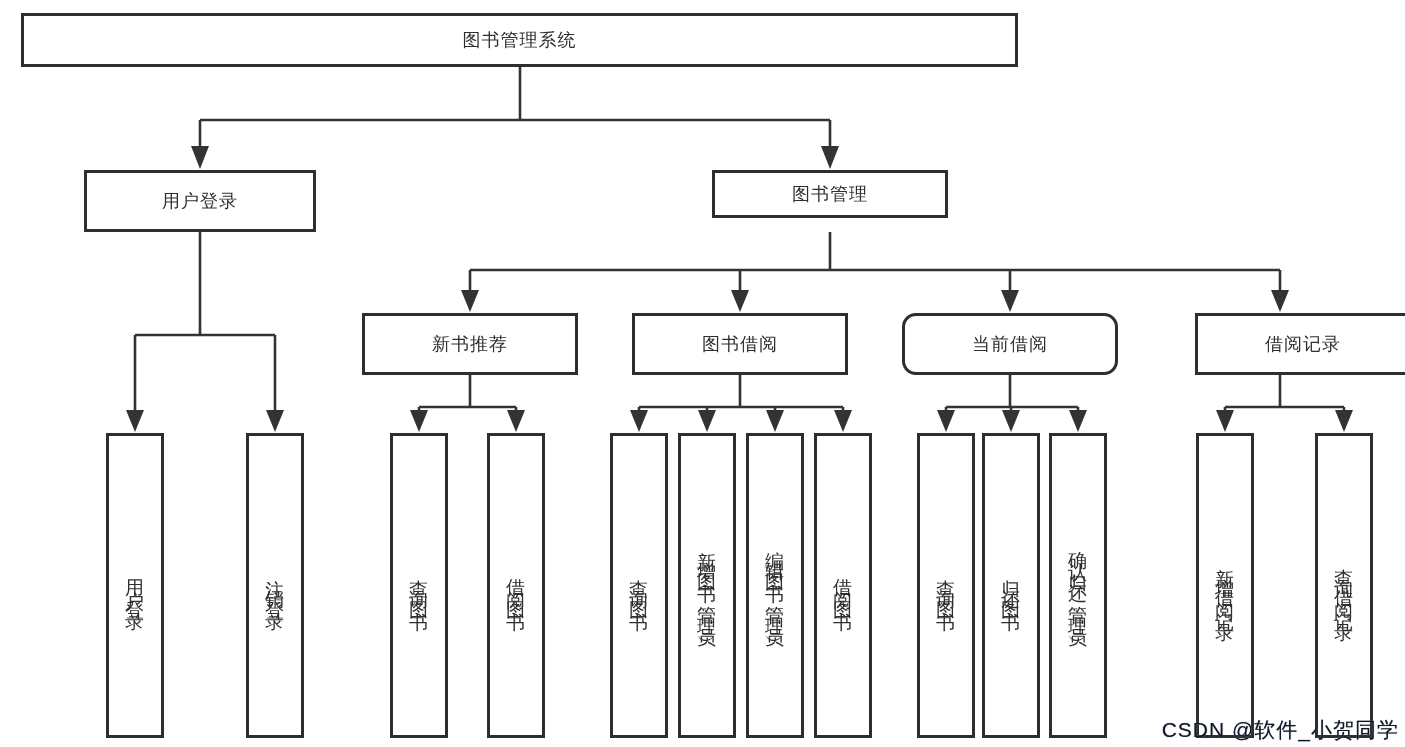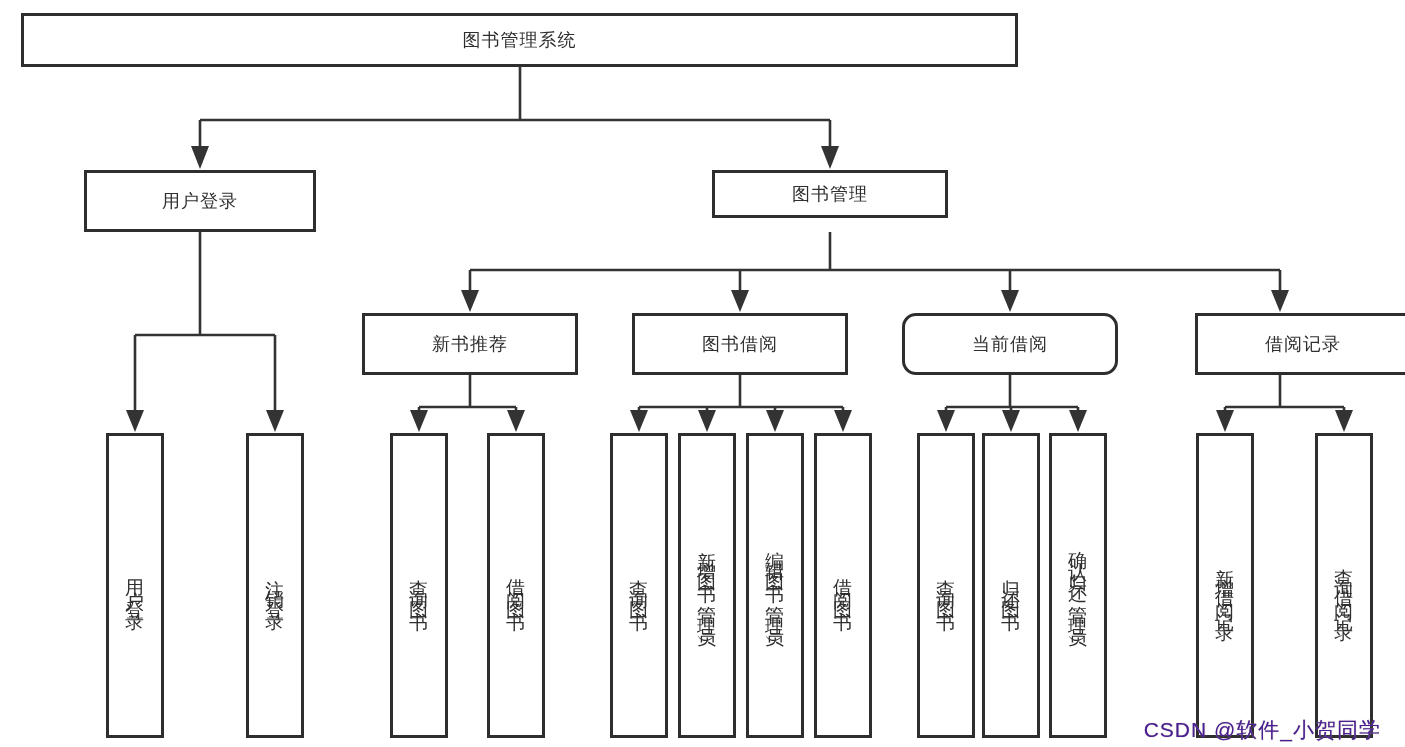--- a/index.html
+++ b/index.html
@@ -23,23 +23,23 @@
   .v-node .vtext{
     writing-mode:vertical-rl;
     text-orientation:mixed;
     font-size:19px;
     line-height:1;
     letter-spacing:11px;
     white-space:nowrap;
   }
   .watermark{
     position:absolute;
-    right:24px;bottom:3px;
+    right:6px;bottom:3px;
     font-size:21px;
-    color:#4c1d95;
+    color:#0f172a;
     letter-spacing:1px;
     text-shadow:0 0 1px #8d8d8d;
   }
 </style>
 </head>
 <body>
 
 <div class="canvas">
 
   <svg class="connectors" viewBox="0 0 1405 747" xmlns="http://www.w3.org/2000/svg">

